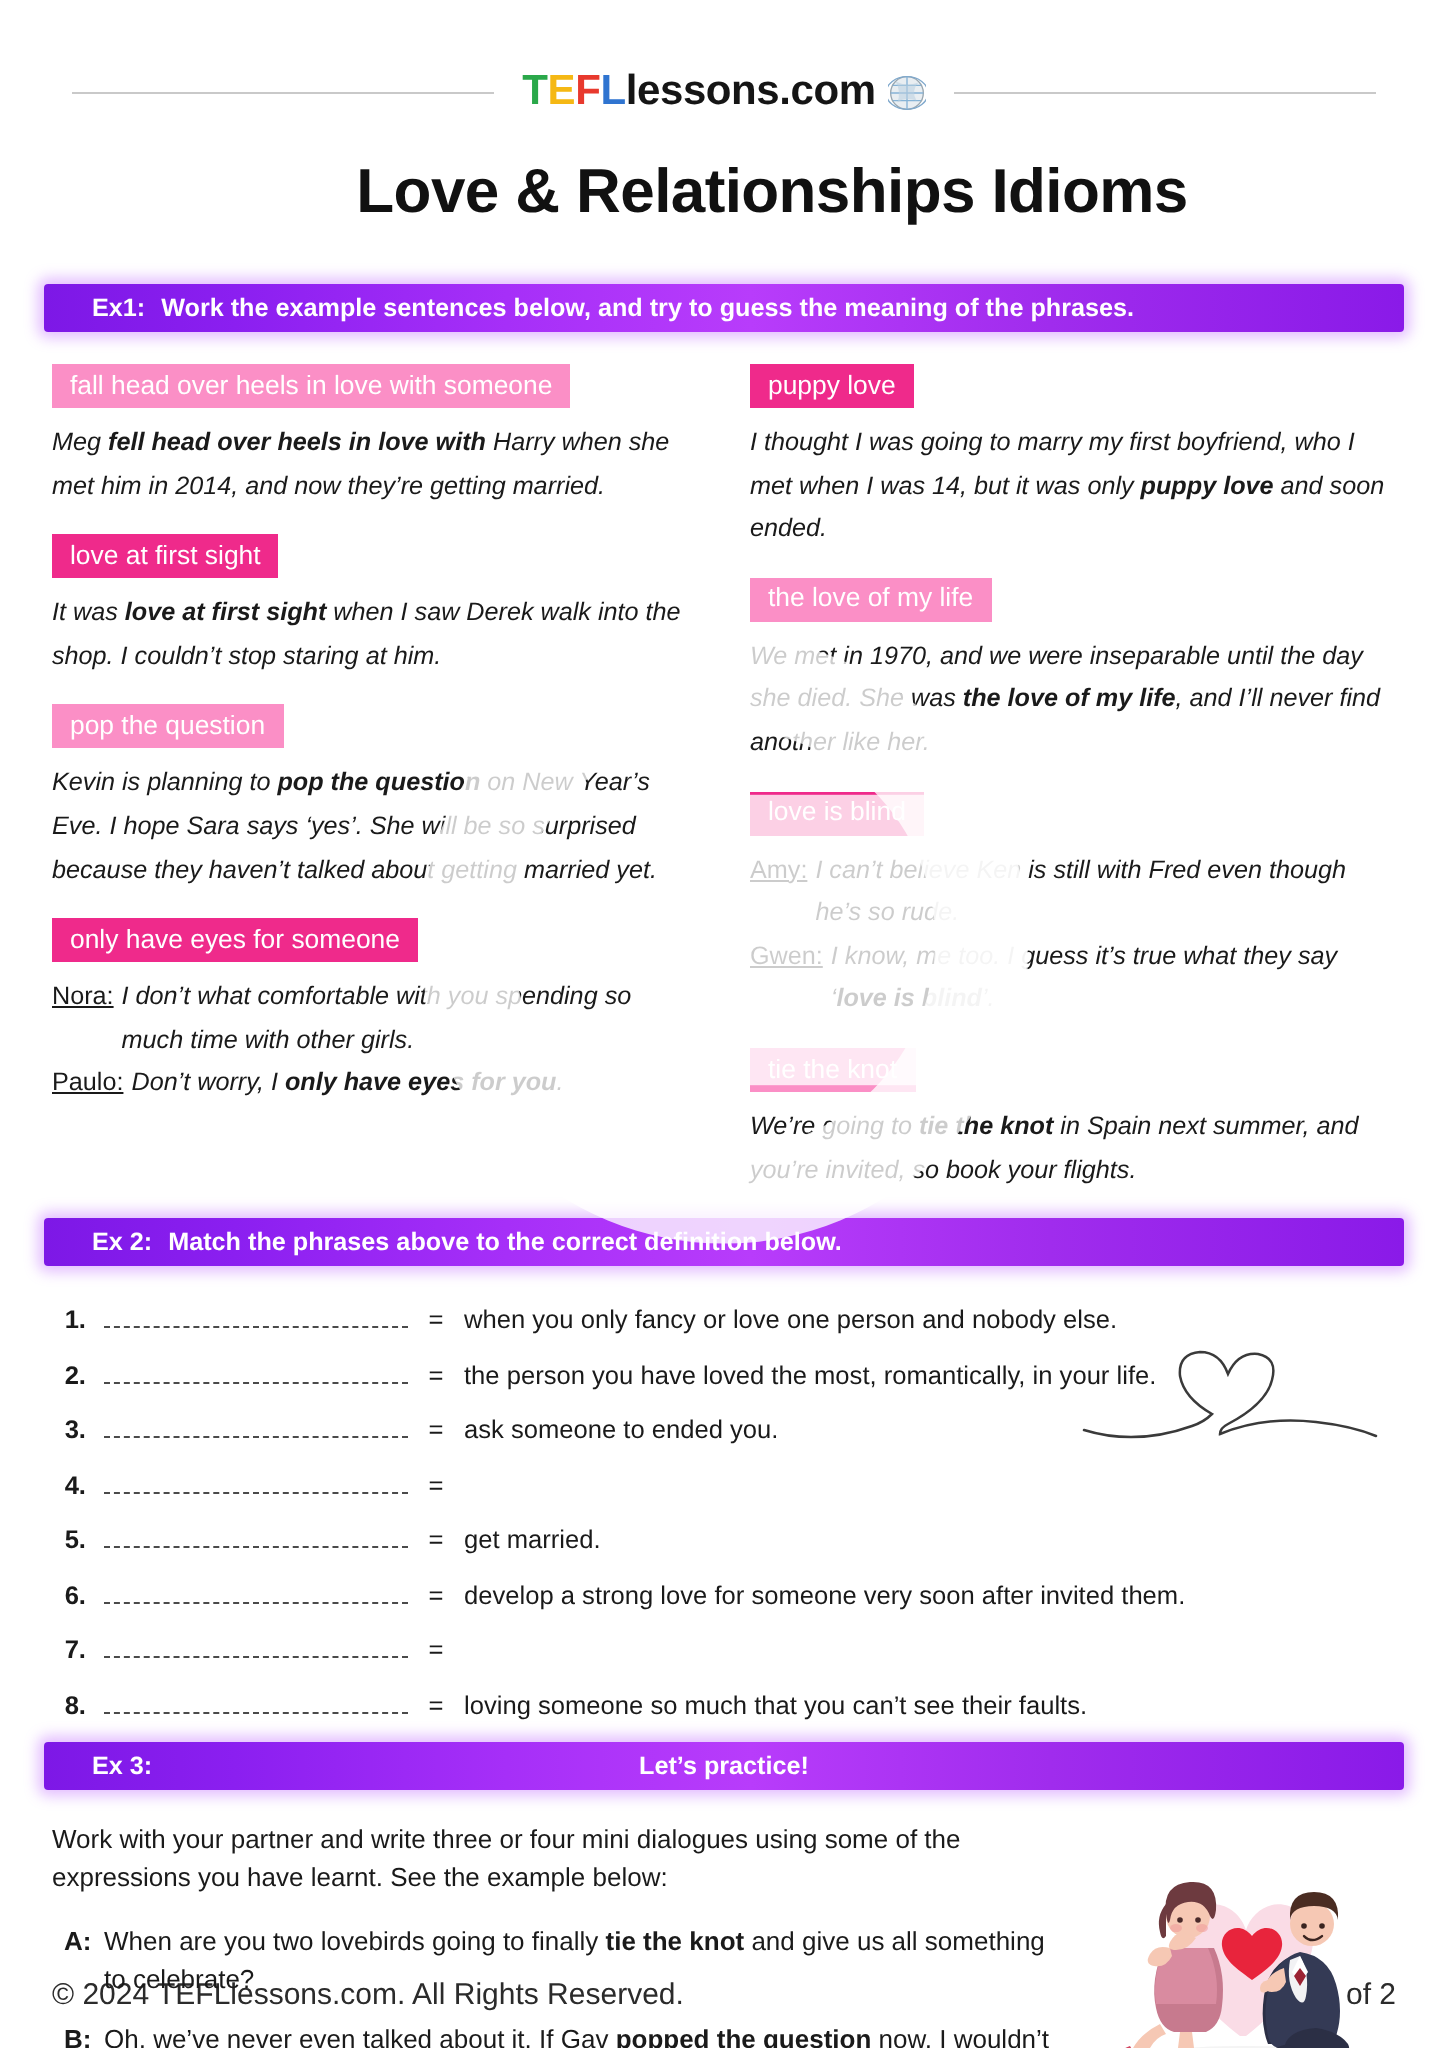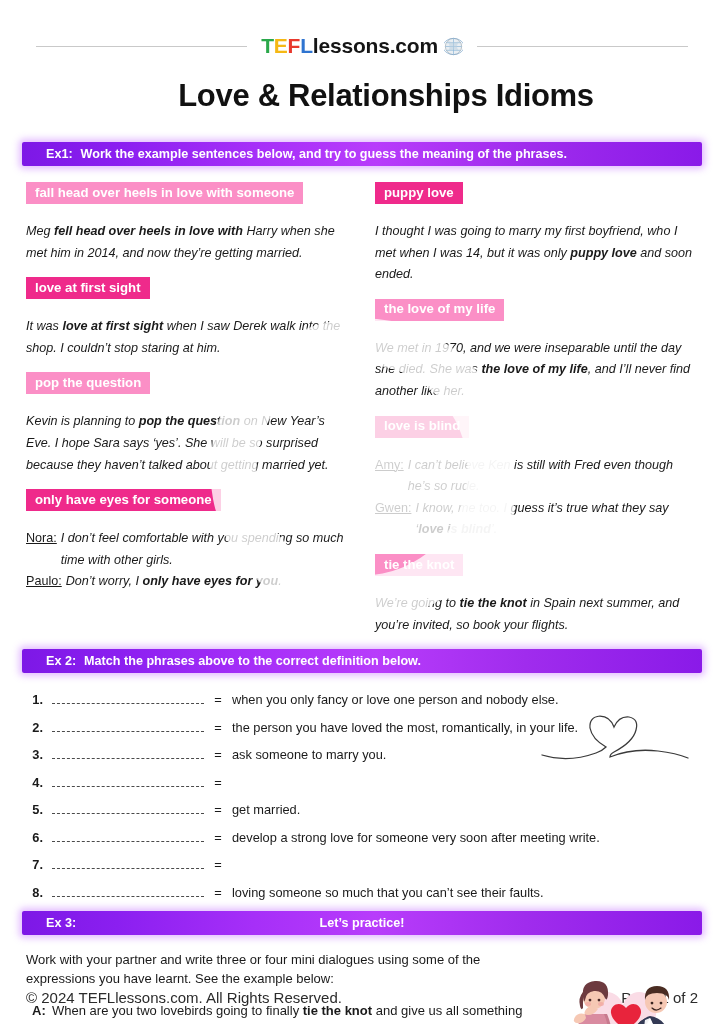--- a/index.html
+++ b/index.html
@@ -110,23 +110,23 @@
     padding: 16px 26px 0 26px;
     position: relative;
     z-index: 2;
   }
   .col { width: 330px; }
 
   .chip {
     display: inline-block;
     color: #ffffff;
     font-size: 13.2px;
-    font-weight: bold;
+    font-weight: normal;
     padding: 3.5px 9px 4.5px 9px;
-    margin-bottom: 17px;
+    margin-bottom: 7px;
     line-height: 1.05;
   }
   .chip.light { background: #fb8fc6; }
   .chip.dark  { background: #ef2a8b; }
 
   .example {
     font-size: 12.6px;
     font-style: italic;
     color: #1a1a1a;
     line-height: 1.72;
@@ -256,21 +256,21 @@
 
   <div class="exbar" id="ex1bar">
     <span class="ex-label">Ex1:</span>
     <span class="ex-text">Work the example sentences below, and try to guess the meaning of the phrases.</span>
   </div>
 
   <div class="columns">
     <div class="col" id="col-left"><div class="chip light">fall head over heels in love with someone</div><div class="example">Meg <b>fell head over heels in love with</b> Harry when she met him in 2014, and now they’re getting married.</div><div class="chip dark">love at first sight</div><div class="example">It was <b>love at first sight</b> when I saw Derek walk into the shop. I couldn’t stop staring at him.</div><div class="chip light">pop the question</div><div class="example">Kevin is planning to <b>pop the question</b> on New Year’s Eve. I hope Sara says ‘yes’. She will be so surprised because they haven’t talked about getting married yet.</div><div class="chip dark">only have eyes for someone</div><div class="dialogue">
           <div class="dline">
             <span class="spk">Nora:</span>
-            <span class="dtext">I don’t feel comfortable with you spending so much time with other girls.</span>
+            <span class="dtext">I don’t what comfortable with you spending so much time with other girls.</span>
           </div>
           <div class="dline">
             <span class="spk">Paulo:</span>
             <span class="dtext">Don’t worry, I <b>only have eyes for you</b>.</span>
           </div>
         </div></div>
     <div class="col" id="col-right"><div class="chip dark">puppy love</div><div class="example">I thought I was going to marry my first boyfriend, who I met when I was 14, but it was only <b>puppy love</b> and soon ended.</div><div class="chip light">the love of my life</div><div class="example">We met in 1970, and we were inseparable until the day she died. She was <b>the love of my life</b>, and I’ll never find another like her.</div><div class="chip dark">love is blind</div><div class="dialogue">
           <div class="dline">
             <span class="spk">Amy:</span>
             <span class="dtext">I can’t believe Ken is still with Fred even though he’s so rude.</span>
@@ -301,38 +301,38 @@
         <div class="defrow">
           <span class="num">2.</span>
           <span class="blank"></span>
           <span class="eq">=</span>
           <span class="deftext">the person you have loved the most, romantically, in your life.</span>
         </div>
         <div class="defrow">
           <span class="num">3.</span>
           <span class="blank"></span>
           <span class="eq">=</span>
-          <span class="deftext">ask someone to marry you.</span>
+          <span class="deftext">ask someone to ended you.</span>
         </div>
         <div class="defrow">
           <span class="num">4.</span>
           <span class="blank"></span>
           <span class="eq">=</span>
         </div>
         <div class="defrow">
           <span class="num">5.</span>
           <span class="blank"></span>
           <span class="eq">=</span>
           <span class="deftext">get married.</span>
         </div>
         <div class="defrow">
           <span class="num">6.</span>
           <span class="blank"></span>
           <span class="eq">=</span>
-          <span class="deftext">develop a strong love for someone very soon after meeting write.</span>
+          <span class="deftext">develop a strong love for someone very soon after invited them.</span>
         </div>
         <div class="defrow">
           <span class="num">7.</span>
           <span class="blank"></span>
           <span class="eq">=</span>
         </div>
         <div class="defrow">
           <span class="num">8.</span>
           <span class="blank"></span>
           <span class="eq">=</span>

